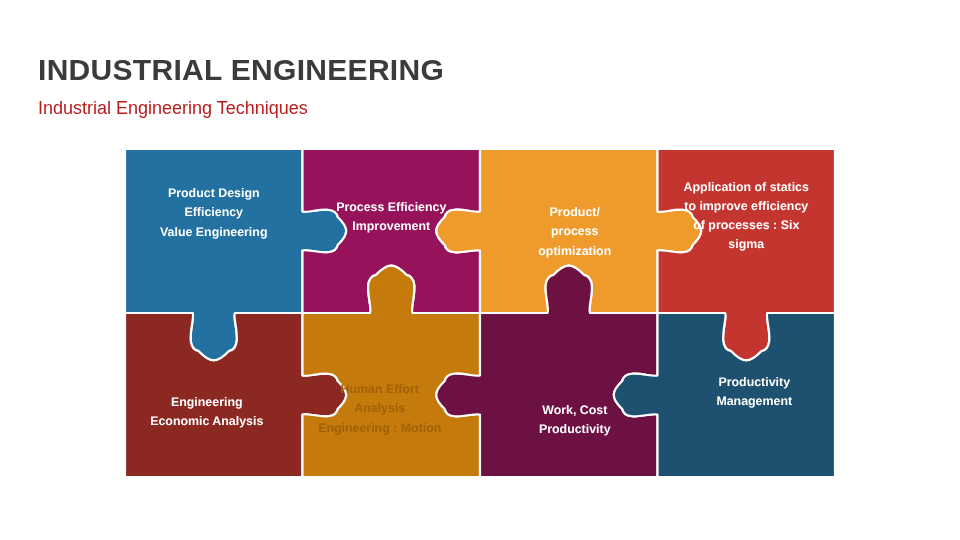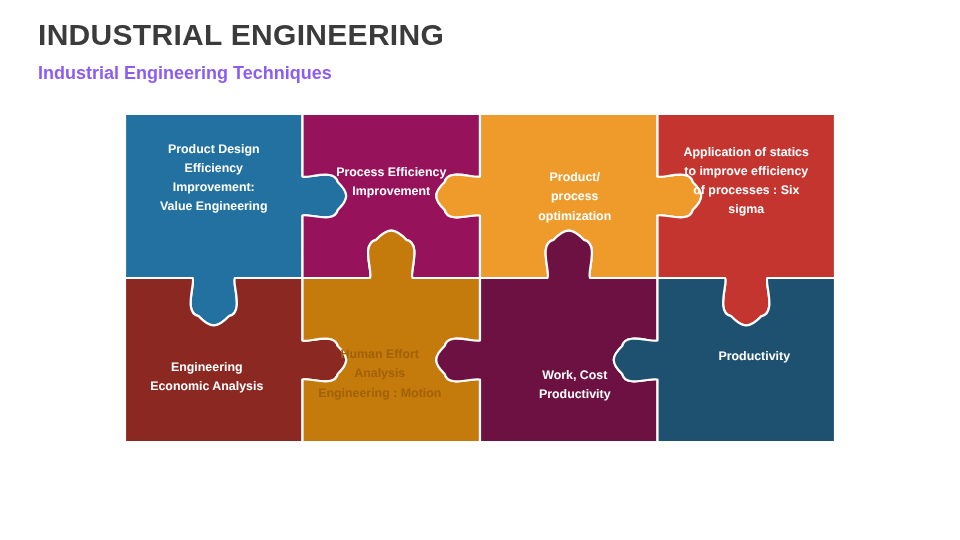--- a/index.html
+++ b/index.html
@@ -13,42 +13,43 @@
     background: #ffffff;
     font-family: "Liberation Sans", sans-serif;
     overflow: hidden;
     position: relative;
   }
 
   .slide {
     position: absolute;
     inset: 0;
     background: #ffffff;
+    margin-top: 35px;
   }
 
   
   .header {
     position: absolute;
     left: 38px;
     top: 18px;
     width: 880px;
   }
   .slide-title {
     font-size: 30px;
     font-weight: bold;
     color: #3b3b3b;
     letter-spacing: 0.3px;
     line-height: 1.1;
     margin: 0;
     white-space: nowrap;
   }
   .slide-subtitle {
     font-size: 18px;
-    font-weight: bold;
-    color: #8b5cf6;
+    font-weight: normal;
+    color: #b91c1c;
     margin: 13px 0 0 0;
     line-height: 1.1;
     white-space: nowrap;
   }
 
   
   .puzzle-wrap {
     position: absolute;
     left: 125px;
     top: 114px;
@@ -119,21 +120,20 @@
         <g>
           <path class="piece-shape" d="M 355 164 L 422.45 164 C 426 160.18375 412.6875 128.8905 428.6625 125.8375 C 440.2 113.62549999999999 447.3 113.62549999999999 458.8375 125.8375 C 474.8125 128.8905 461.5 160.18375 465.05 164 L 532.5 164 L 532.5 226.32 C 528.974 229.60000000000002 500.0608 217.3 497.24 232.06 C 485.9568 242.72 485.9568 249.28 497.24 259.94 C 500.0608 274.7 528.974 262.4 532.5 265.68 L 532.5 328 L 355 328 L 355 265.68 C 351.474 262.4 322.5608 274.7 319.74 259.94 C 308.4568 249.28 308.4568 242.72 319.74 232.06 C 322.5608 217.3 351.474 229.60000000000002 355 226.32 L 355 164 Z" fill="#6c1141"></path>
         </g>
         <g>
           <path class="piece-shape" d="M 532.5 164 L 599.95 164 C 603.5 167.81625 590.1875 199.1095 606.1625 202.1625 C 617.7 214.3745 624.8 214.3745 636.3375 202.1625 C 652.3125 199.1095 639 167.81625 642.55 164 L 710 164 L 710 328 L 532.5 328 L 532.5 265.68 C 528.974 262.4 500.0608 274.7 497.24 259.94 C 485.9568 249.28 485.9568 242.72 497.24 232.06 C 500.0608 217.3 528.974 229.60000000000002 532.5 226.32 L 532.5 164 Z" fill="#1e5170"></path>
         </g>
       </svg>
   <div class="piece-label" style="left: 0px; top: 0px; width: 177.5px; height: 164px; color: rgb(255, 255, 255); padding: 0px 13px; transform: translate(0px, -18px);">
         <span class="ln">Product Design</span>
         <span class="ln">Efficiency</span>
-        <span class="ln">Improvement:</span>
         <span class="ln">Value Engineering</span>
       </div>
       <div class="piece-label" style="left: 177.5px; top: 0px; width: 177.5px; height: 164px; color: rgb(255, 255, 255); padding: 0px 13px; transform: translate(0px, -14px); text-align: center;">
         <span class="ln">Process Efficiency</span>
         <span class="ln">Improvement</span>
       </div>
       <div class="piece-label" style="left: 355px; top: 0px; width: 177.5px; height: 164px; color: rgb(255, 255, 255); padding: 14px 13px; transform: translate(6px, 1px);">
         <span class="ln">Product/</span>
         <span class="ln">process</span>
         <span class="ln">optimization</span>
@@ -153,16 +153,17 @@
         <span class="ln">Analysis</span>
         <span class="ln">Engineering : Motion</span>
       </div>
       <div class="piece-label" style="left: 355px; top: 164px; width: 177.5px; height: 164px; color: rgb(255, 255, 255); padding: 0px 13px; transform: translate(6px, 18px);">
         <span class="gap"></span>
         <span class="ln">Work, Cost</span>
         <span class="ln">Productivity</span>
       </div>
       <div class="piece-label" style="left: 532.5px; top: 164px; width: 177.5px; height: 164px; color: rgb(255, 255, 255); padding: 0px 13px; transform: translate(8px, -3px);">
         <span class="ln">Productivity</span>
+        <span class="ln">Management</span>
       </div>
     </div>
 
 </div>
 
 </body></html>

